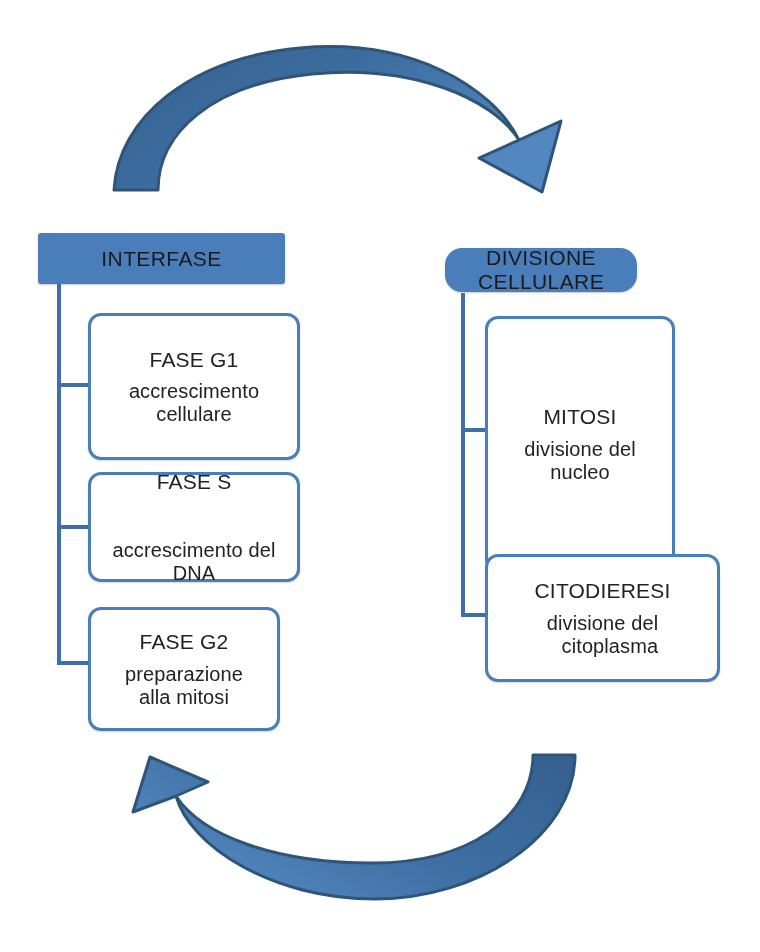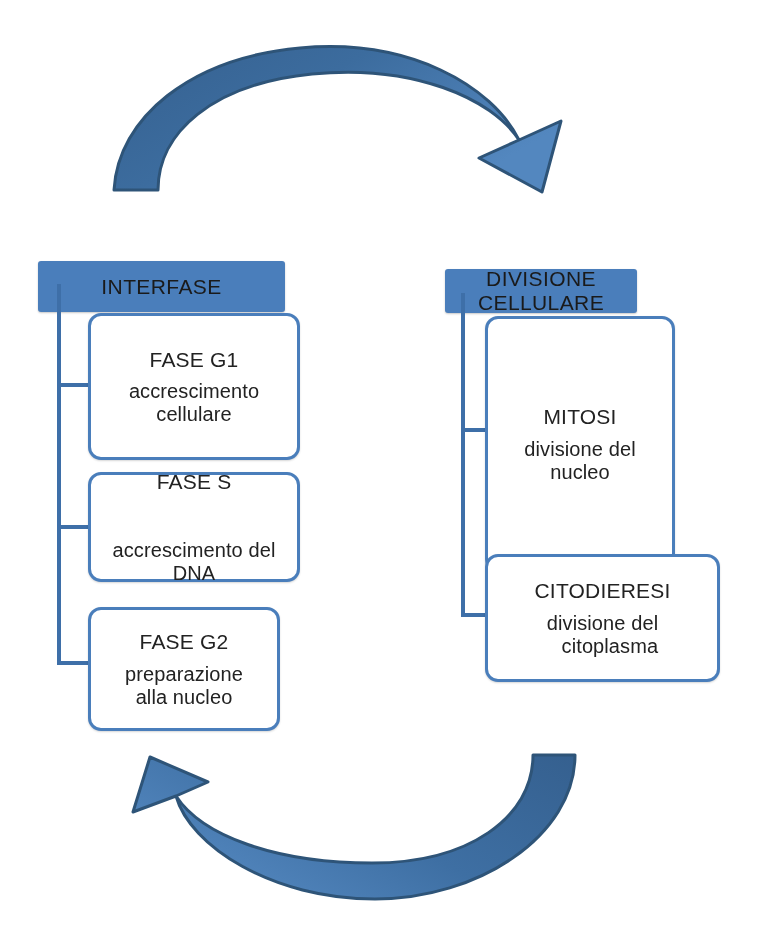--- a/index.html
+++ b/index.html
@@ -33,33 +33,33 @@
     display: flex;
     align-items: center;
     justify-content: center;
     text-align: center;
     font-size: 21px;
     line-height: 1.12;
     letter-spacing: 0.4px;
     border-radius: 3px;
     box-shadow: 0 1px 2px rgba(0,0,0,0.22);
     white-space: pre-line;
-    margin-top: 28px;
   }
   #header-interfase {
     left: 38px;
     top: 233px;
     width: 247px;
     height: 51px;
   }
   #header-divisione {
     left: 445px;
-    top: 241px;
+    top: 248px;
     width: 192px;
     height: 44px;
+    border-radius: 17px;
   }
   .node-box {
     position: absolute;
     background: #ffffff;
     border: 3px solid #4A7EBB;
     border-radius: 13px;
     display: flex;
     flex-direction: column;
     align-items: center;
     justify-content: center;
@@ -166,21 +166,21 @@
 
   <div class="node-box" id="box-s">
     <div class="node-title">FASE S</div>
     <div class="node-sub">accrescimento del
 DNA</div>
   </div>
 
   <div class="node-box" id="box-g2">
     <div class="node-title">FASE G2</div>
     <div class="node-sub">preparazione
-alla nucleo</div>
+alla mitosi</div>
   </div>
 
   <div class="group-header" id="header-divisione">DIVISIONE
 CELLULARE</div>
 
   <div class="connector vert" id="trunk-right"></div>
   <div class="connector horiz" id="stub-mitosi"></div>
   <div class="connector horiz" id="stub-cito"></div>
 
   <div class="node-box" id="box-mitosi">

